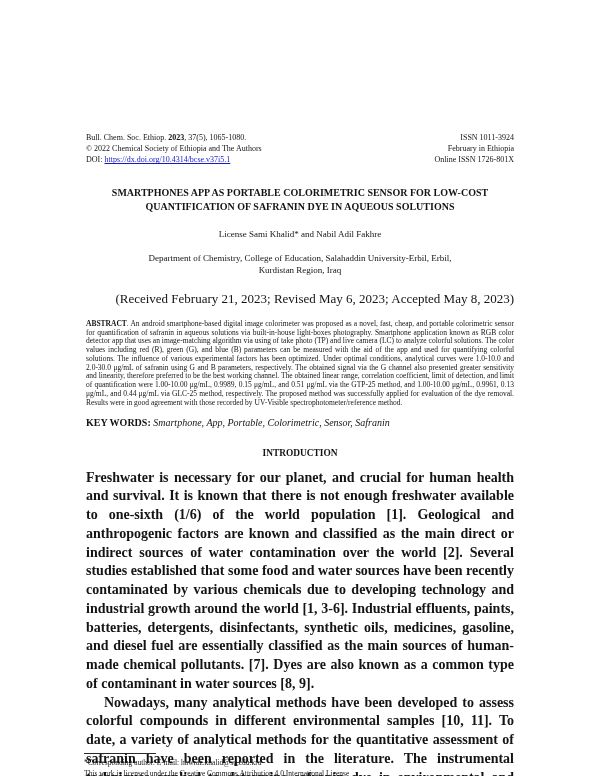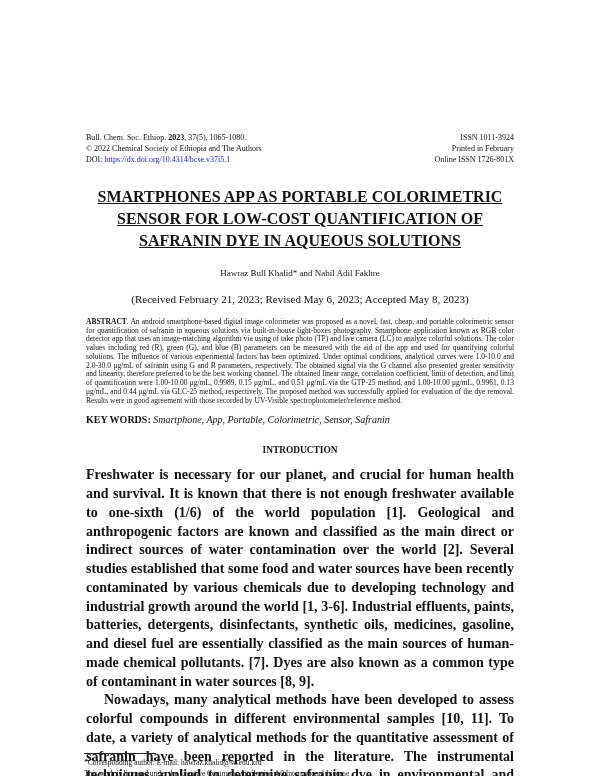--- a/index.html
+++ b/index.html
@@ -19,39 +19,38 @@
   }
   .header-row {
     display: flex;
     justify-content: space-between;
     font-size: 8px;
     line-height: 1.4;
   }
   .header-left { text-align: left; }
   .header-right { text-align: right; }
   .bold { font-weight: bold; }
-  .doi-link { color: #1919c8; cursor: pointer; text-align: center; }
+  .doi-link { color: #1919c8; text-decoration: underline; cursor: pointer; text-align: center; }
   .title {
     text-align: center;
     font-weight: bold;
-    font-size: 16px;
+    font-size: 10px;
     line-height: 1.4;
     margin: 20px auto 0 auto;
     max-width: 420px;
-    text-decoration: underline;
   }
   .authors { text-align: center; font-size: 9px; margin-top: 15px; }
   .affiliation {
     text-align: center;
     font-size: 9px;
     line-height: 1.35;
     margin: 13px auto 0 auto;
     max-width: 330px;
   }
-  .dates { text-align: center; font-size: 11px; margin-top: 15px; }
+  .dates { text-align: right; font-size: 13px; margin-top: 15px; }
   .abstract {
     font-size: 7.5px;
     line-height: 1.17;
     text-align: justify;
     margin-top: 13px;
   }
   .keywords { font-size: 10px; margin-top: 9px; }
   .keywords .kw-text { font-style: italic; }
   .section-heading {
     text-align: center;
@@ -87,29 +86,30 @@
 <div class="page">
 
   <div class="header-row">
     <div class="header-left">
       <div><span>Bull. Chem. Soc. Ethiop. </span><span class="bold">2023</span><span>, 37(5), 1065-1080.</span></div>
       <div>© 2022 Chemical Society of Ethiopia and The Authors</div>
       <div><span>DOI: </span><a class="doi-link">https://dx.doi.org/10.4314/bcse.v37i5.1</a></div>
     </div>
     <div class="header-right">
       <div>ISSN 1011-3924</div>
-      <div>Printed in February</div>
+      <div>February in Ethiopia</div>
       <div>Online ISSN 1726-801X</div>
     </div>
   </div>
 
   <div class="title">SMARTPHONES APP AS PORTABLE COLORIMETRIC SENSOR FOR LOW-COST QUANTIFICATION OF SAFRANIN DYE IN AQUEOUS SOLUTIONS</div>
 
-  <div class="authors">Hawraz Bull Khalid* and Nabil Adil Fakhre</div>
+  <div class="authors">License Sami Khalid* and Nabil Adil Fakhre</div>
 
+  <div class="affiliation">Department of Chemistry, College of Education, Salahaddin University-Erbil, Erbil, Kurdistan Region, Iraq</div>
 
   <div class="dates">(Received February 21, 2023; Revised May 6, 2023; Accepted May 8, 2023)</div>
 
   <div class="abstract"><span class="bold">ABSTRACT</span><span>. An android smartphone-based digital image colorimeter was proposed as a novel, fast, cheap, and portable colorimetric sensor for quantification of safranin in aqueous solutions via built-in-house light-boxes photography. Smartphone application known as RGB color detector app that uses an image-matching algorithm via using of take photo (TP) and live camera (LC) to analyze colorful solutions. The color values including red (R), green (G), and blue (B) parameters can be measured with the aid of the app and used for quantifying colorful solutions. The influence of various experimental factors has been optimized. Under optimal conditions, analytical curves were 1.0-10.0 and 2.0-30.0 μg/mL of safranin using G and B parameters, respectively. The obtained signal via the G channel also presented greater sensitivity and linearity, therefore preferred to be the best working channel. The obtained linear range, correlation coefficient, limit of detection, and limit of quantification were 1.00-10.00 μg/mL, 0.9989, 0.15 μg/mL, and 0.51 μg/mL via the GTP-25 method, and 1.00-10.00 μg/mL, 0.9961, 0.13 μg/mL, and 0.44 μg/mL via GLC-25 method, respectively. The proposed method was successfully applied for evaluation of the dye removal. Results were in good agreement with those recorded by UV-Visible spectrophotometer/reference method.</span></div>
 
   <div class="keywords"><span class="bold">KEY WORDS: </span><span class="kw-text">Smartphone, App, Portable, Colorimetric, Sensor, Safranin</span></div>
 
   <div class="section-heading">INTRODUCTION</div>
 
   <div class="body-text para-1">Freshwater is necessary for our planet, and crucial for human health and survival. It is known that there is not enough freshwater available to one-sixth (1/6) of the world population [1]. Geological and anthropogenic factors are known and classified as the main direct or indirect sources of water contamination over the world [2]. Several studies established that some food and water sources have been recently contaminated by various chemicals due to developing technology and industrial growth around the world [1, 3-6]. Industrial effluents, paints, batteries, detergents, disinfectants, synthetic oils, medicines, gasoline, and diesel fuel are essentially classified as the main sources of human-made chemical pollutants. [7]. Dyes are also known as a common type of contaminant in water sources [8, 9].</div>

